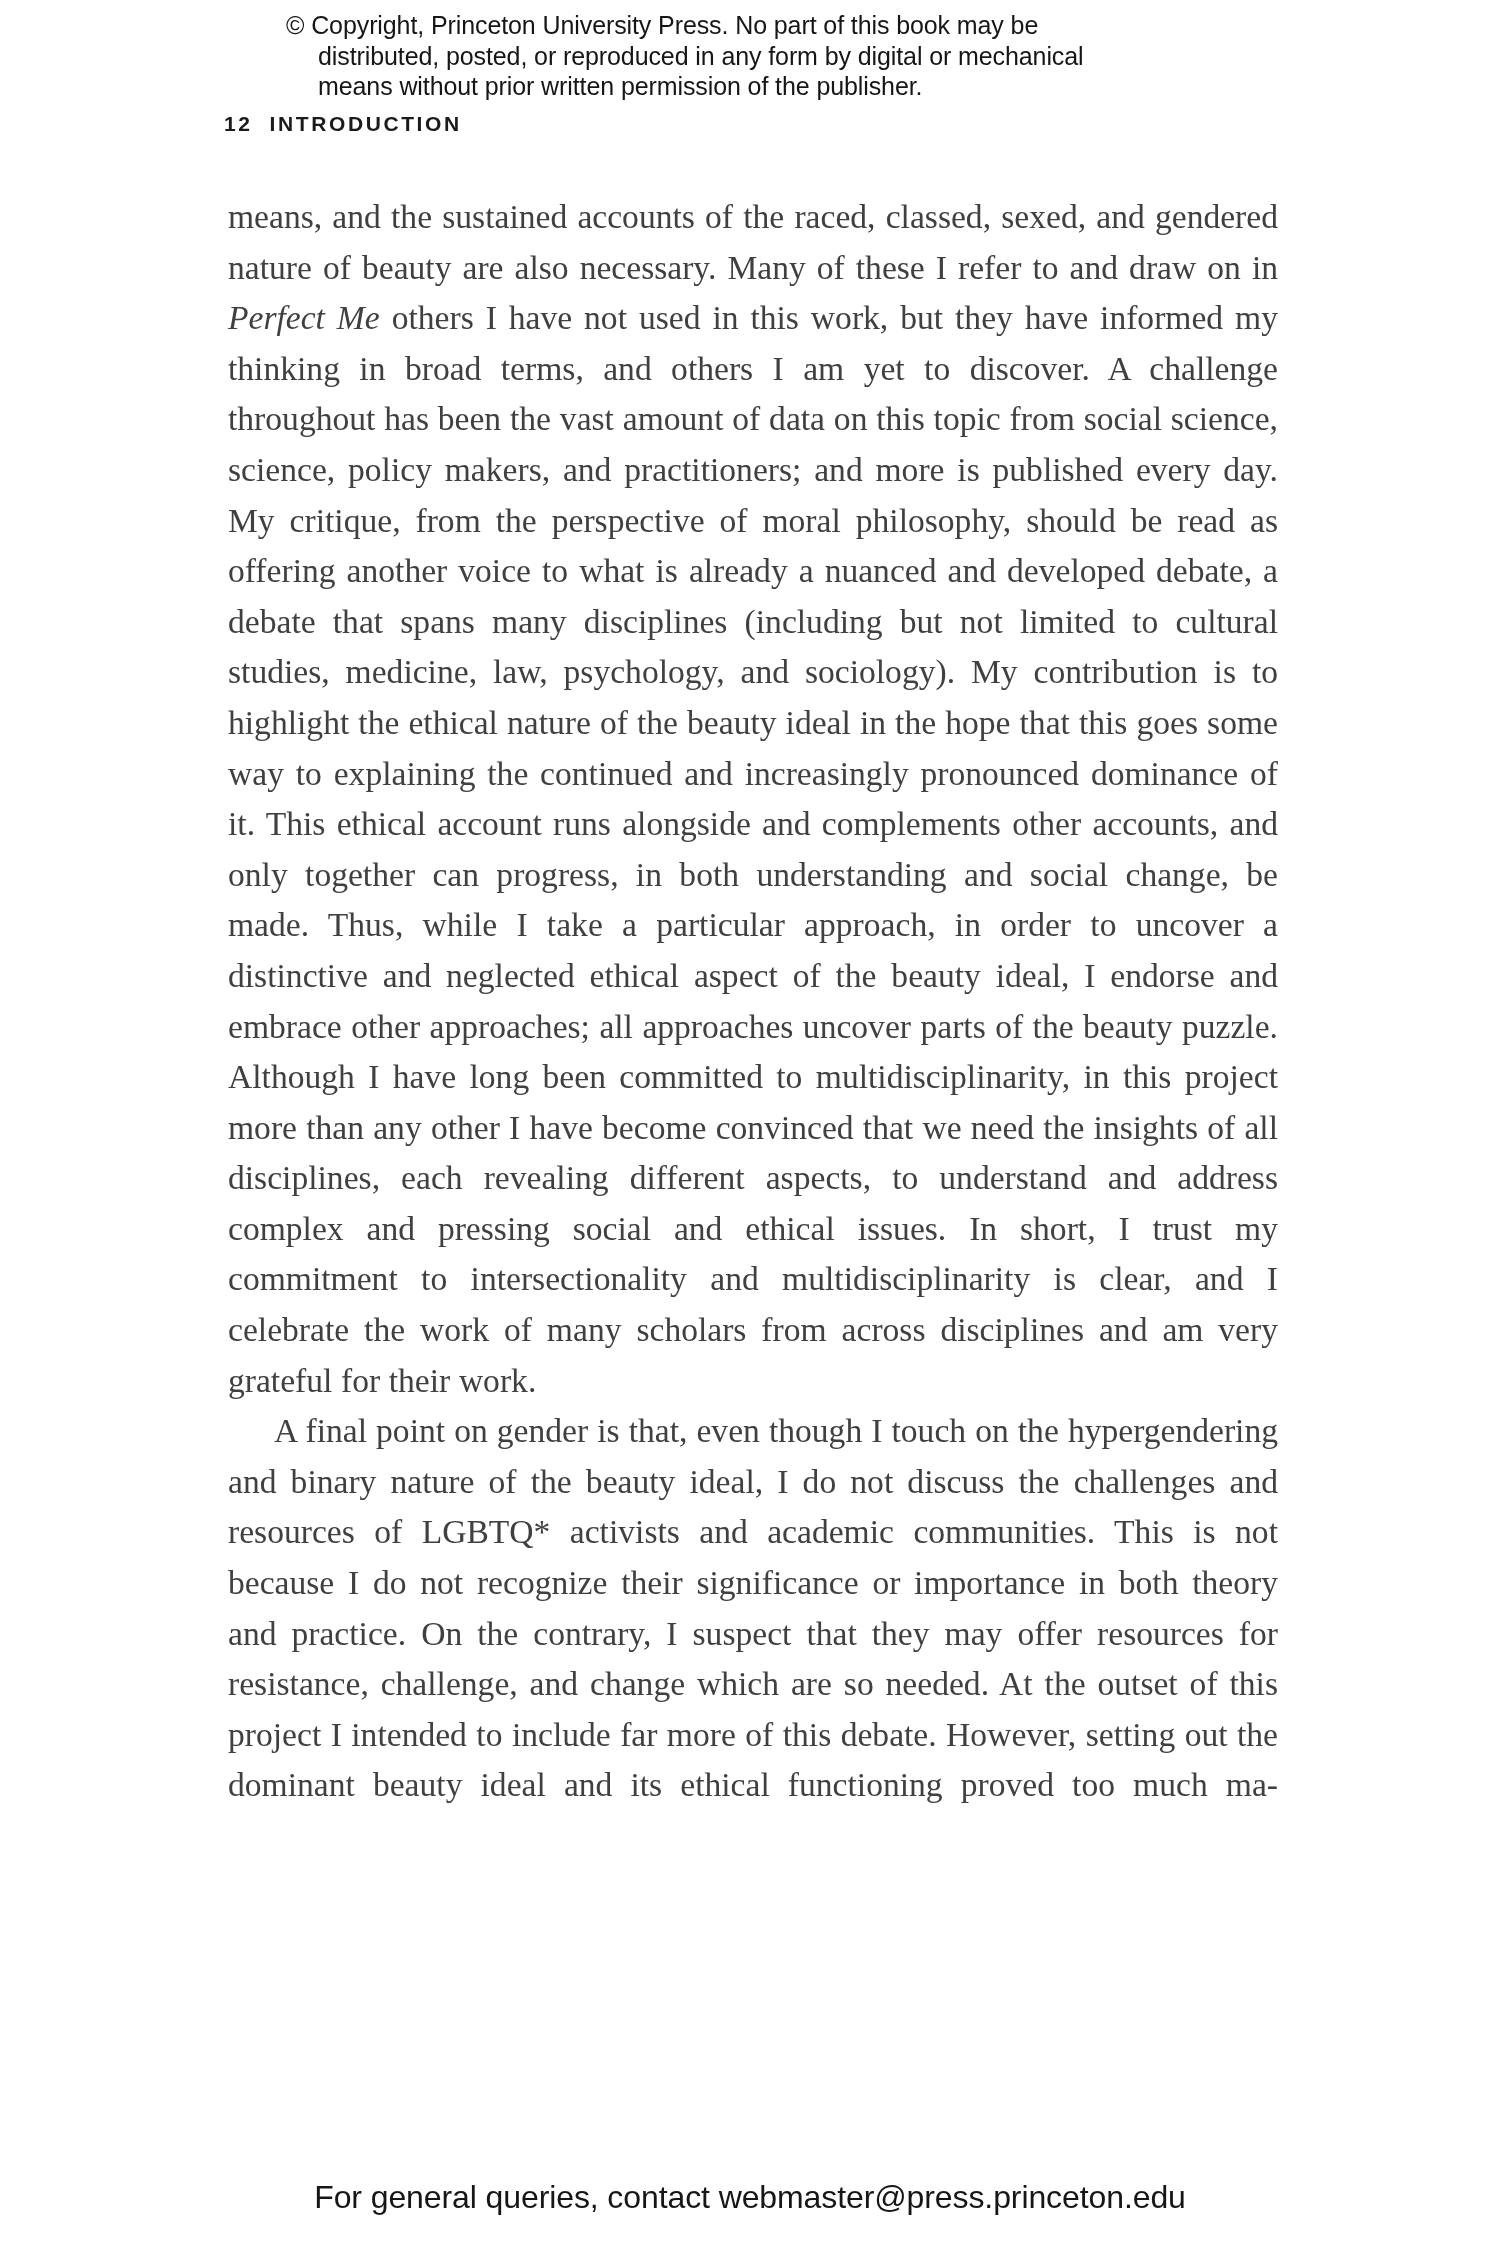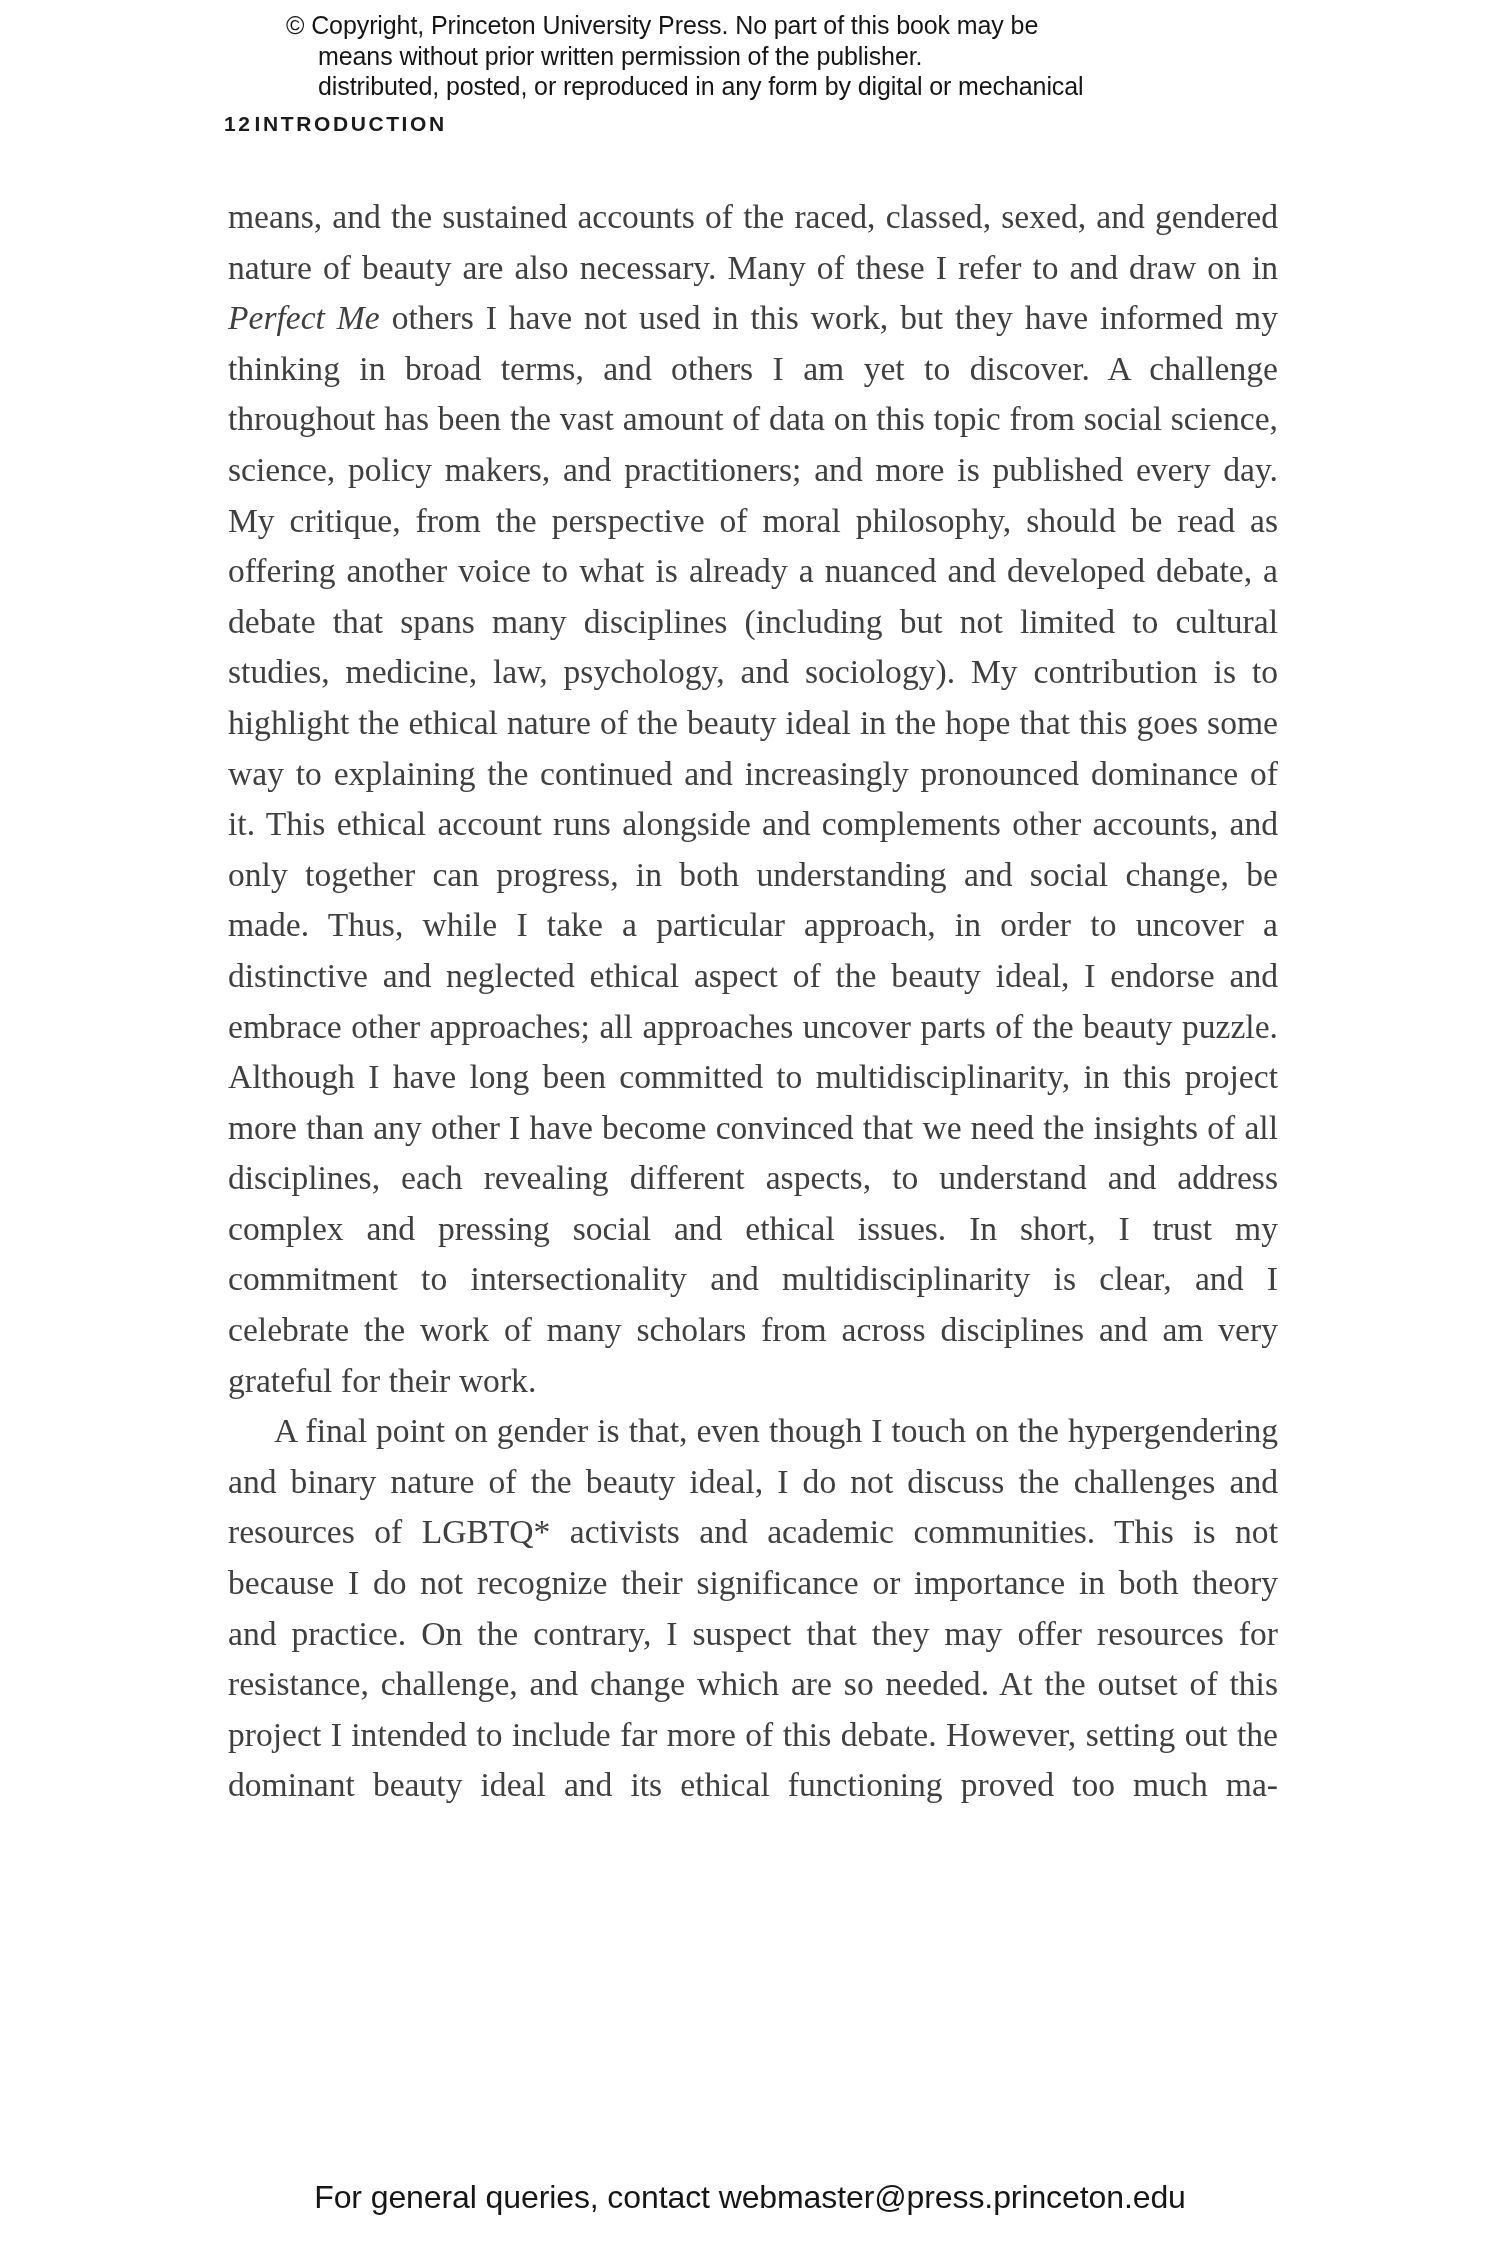--- a/index.html
+++ b/index.html
@@ -46,21 +46,21 @@
     left: 224px;
     top: 112px;
     font-family: "Liberation Sans", "DejaVu Sans", sans-serif;
     font-size: 21px;
     font-weight: 700;
     letter-spacing: 2.6px;
     color: #1b1b1b;
     white-space: nowrap;
   }
   .running-head .folio {
-    margin-right: 2px;
+    margin-right: 17px;
   }
 
   
   .text-column {
     position: absolute;
     left: 228px;
     top: 192px;
     width: 1050px;
   }
 
@@ -101,22 +101,22 @@
     letter-spacing: -0.1px;
   }
 </style>
 </head>
 <body>
 
 <div class="page">
 
   <div class="copyright-block">
     <span class="cline">© Copyright, Princeton University Press. No part of this book may be</span>
+    <span class="cline">distributed, posted, or reproduced in any form by digital or mechanical</span>
     <span class="cline">means without prior written permission of the publisher.</span>
-    <span class="cline">distributed, posted, or reproduced in any form by digital or mechanical</span>
   </div>
 
   <div class="running-head">
     <span class="folio">12</span><span>INTRODUCTION</span>
   </div>
 
   <div class="text-column">
 
     <p class="body-par"><span>means, and the sustained accounts of the raced, classed, sexed, and gendered nature of beauty are also necessary. Many of these I refer to and draw on in </span><span class="title-italic">Perfect Me</span><span> others I have not used in this work, but they have informed my thinking in broad terms, and others I am yet to discover. A challenge throughout has been the vast amount of data on this topic from social science, science, policy makers, and practitioners; and more is published every day. My critique, from the perspective of moral philosophy, should be read as offering another voice to what is already a nuanced and developed debate, a debate that spans many disciplines (including but not limited to cultural studies, medicine, law, psychology, and sociology). My contribution is to highlight the ethical nature of the beauty ideal in the hope that this goes some way to explaining the continued and increasingly pronounced dominance of it. This ethical account runs alongside and complements other accounts, and only together can progress, in both understanding and social change, be made. Thus, while I take a particular approach, in order to uncover a distinctive and neglected ethical aspect of the beauty ideal, I endorse and embrace other approaches; all approaches uncover parts of the beauty puzzle. Although I have long been committed to multidisciplinarity, in this project more than any other I have become convinced that we need the insights of all disciplines, each revealing different aspects, to understand and address complex and pressing social and ethical issues. In short, I trust my commitment to intersectionality and multidisciplinarity is clear, and I celebrate the work of many scholars from across disciplines and am very grateful for their work.</span></p>
 

